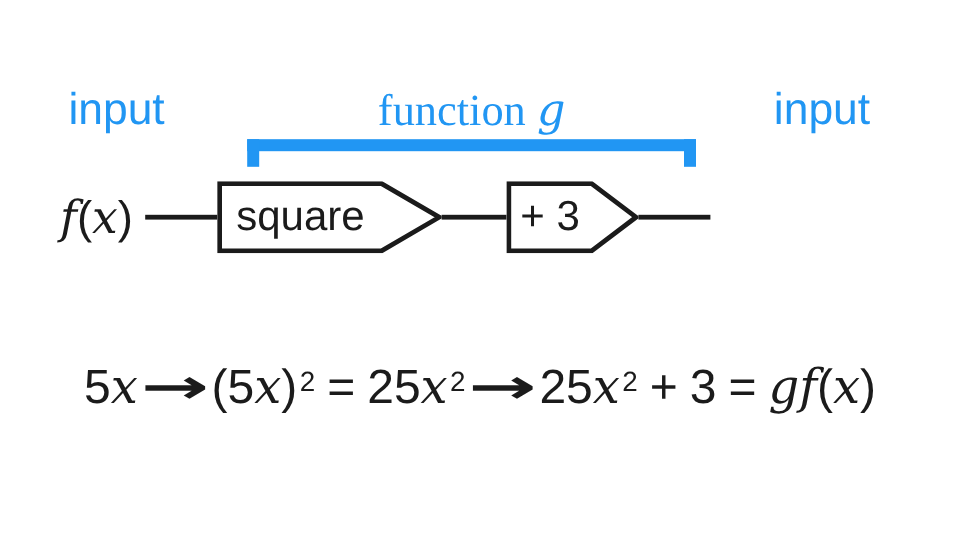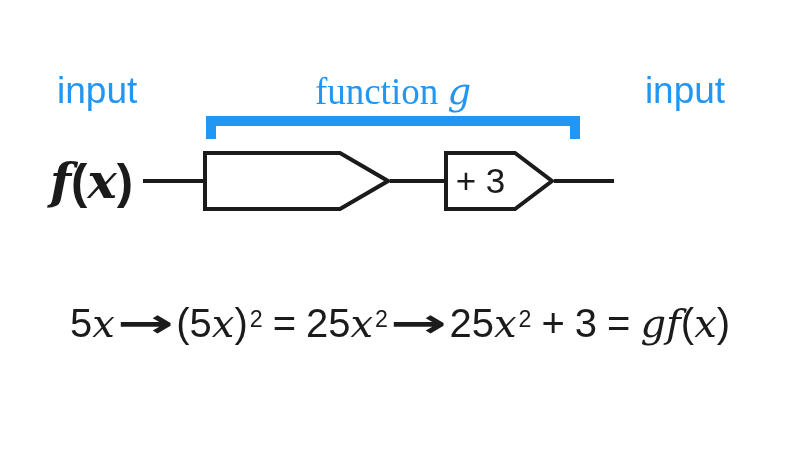--- a/index.html
+++ b/index.html
@@ -35,21 +35,21 @@
     border-top: 10px solid var(--accent);
     border-left: 10px solid var(--accent);
     border-right: 10px solid var(--accent);
   }
 
   
   .machine {
     position: absolute; left: 50px; top: 150px; height: 62px;
     display: flex; align-items: center;
   }
-  .expr { font-size: 49px; font-weight: 700; white-space: nowrap; }
+  .expr { font-size: 38px; font-weight: 400; white-space: nowrap; }
   .connector { height: 4px; background: var(--ink); flex: none; }
   #connector-1 { width: 60px; margin-left: 10px; }
   #connector-2 { width: 54px; }
   #connector-3 { width: 60px; margin-right: 10px; }
 
   .fbox { position: relative; flex: none; }
   .fbox svg { display: block; }
   .box-label {
     position: absolute; top: 2px; bottom: 2px;
     display: flex; align-items: center; justify-content: center;
@@ -95,20 +95,21 @@
   <div class="machine">
 
     <div class="expr"><span class="tk tk-var">f</span><span class="tk tk-num">(</span><span class="tk tk-var">x</span><span class="tk tk-num">)</span></div>
 
     <div class="connector" id="connector-1"></div>
 
     <div class="fbox" id="box-square">
       <svg width="187" height="60" viewBox="0 0 187 60">
         <polygon points="2,2 137,2 185,30 137,58 2,58" fill="#ffffff" stroke="#1b1b1b" stroke-width="4" stroke-linejoin="miter"></polygon>
       </svg>
+      <div class="box-label">square</div>
     </div>
 
     <div class="connector" id="connector-2"></div>
 
     <div class="fbox" id="box-plus3">
       <svg width="110" height="60" viewBox="0 0 110 60">
         <polygon points="2,2 71,2 108,30 71,58 2,58" fill="#ffffff" stroke="#1b1b1b" stroke-width="4" stroke-linejoin="miter"></polygon>
       </svg>
       <div class="box-label">+ 3</div>
     </div>

